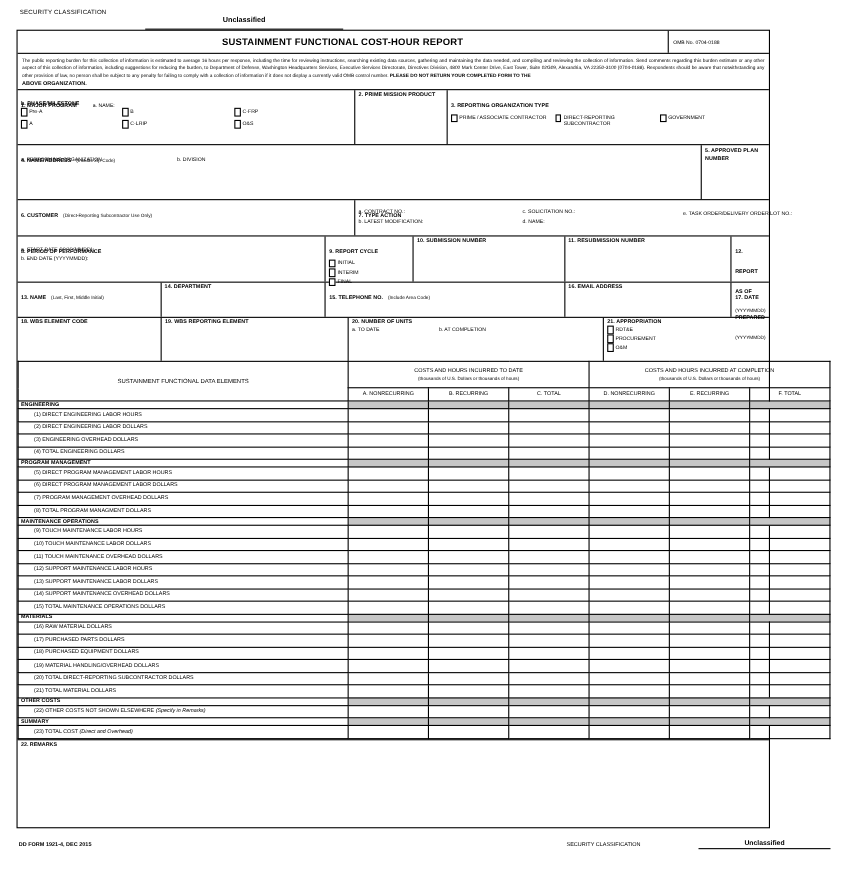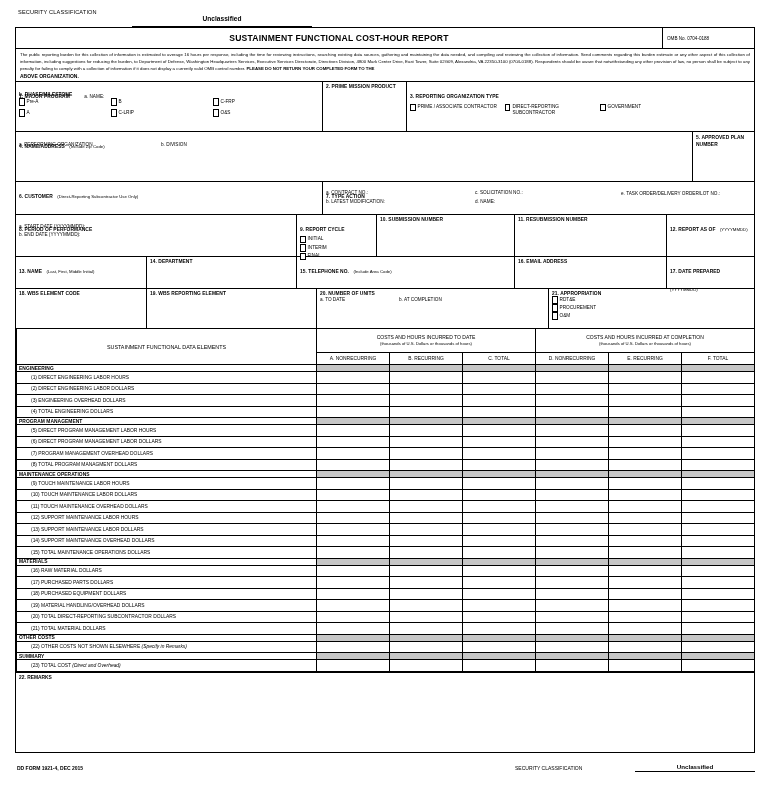--- a/index.html
+++ b/index.html
@@ -36,21 +36,21 @@
     padding-bottom: 1px;
   }
   .secbar .valwrap span {
     font-size: 6.6px; font-weight: bold;
   }
 
   
   .form {
     position: absolute;
     left: 15px; top: 27px;
-    width: 740px;
+    width: 685px;
     border: 1.3px solid #000;
     border-top-width: 1.6px;
   }
 
   .row { display: flex; width: 100%; }
   .cell { position: relative; }
   .bt  { border-top: 1px solid #000; }
   .bl  { border-left: 1px solid #000; }
 
   

